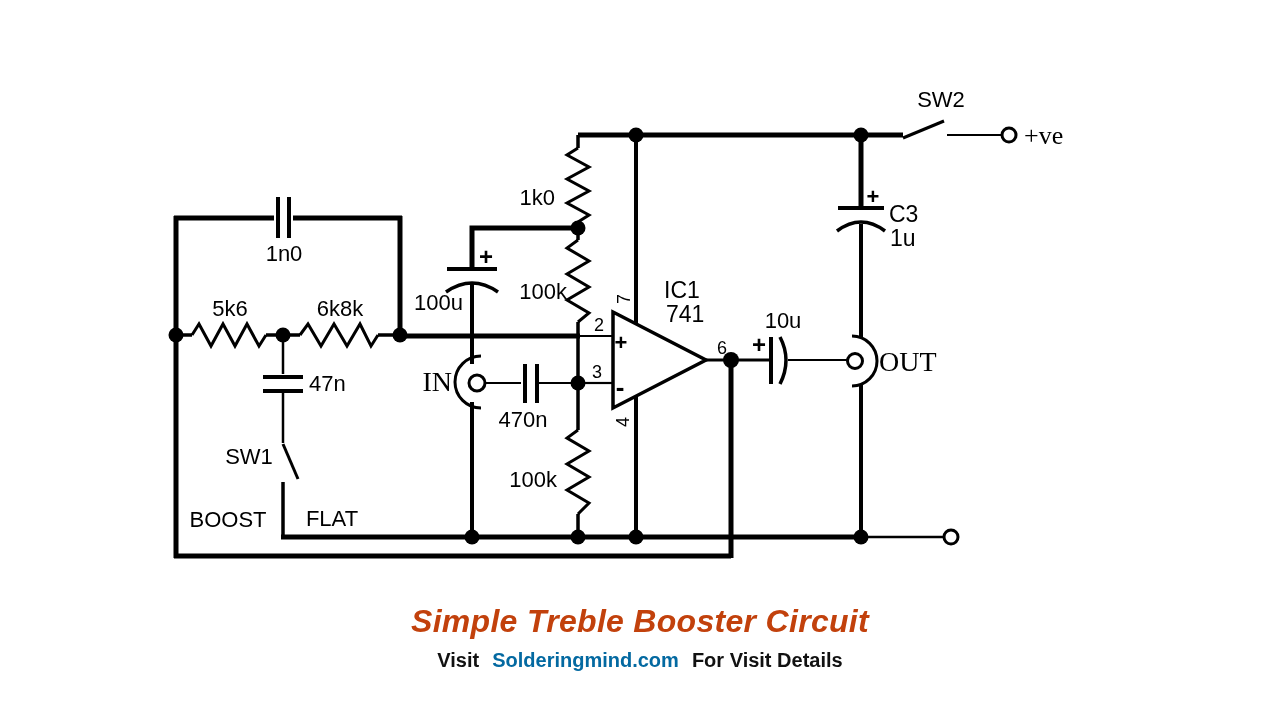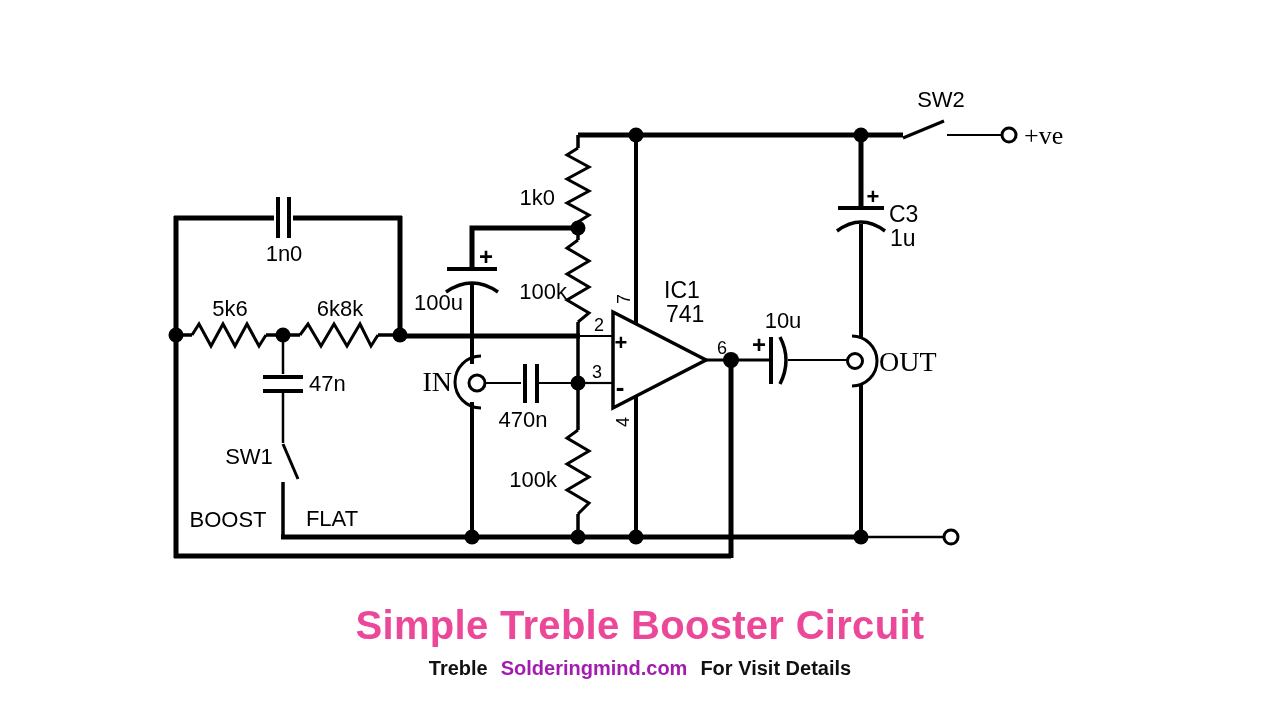--- a/index.html
+++ b/index.html
@@ -5,21 +5,21 @@
   html,body{margin:0;padding:0;background:#ffffff;}
   .stage{position:relative;width:1280px;height:720px;background:#ffffff;overflow:hidden;
          font-family:"Liberation Sans",sans-serif;}
   svg text{fill:#000;font-family:"Liberation Sans",sans-serif;}
   svg text.serif{font-family:"Liberation Serif",serif;}
   svg .wire{stroke:#000;fill:none;}
   svg .comp{stroke:#000;fill:none;}
   svg .dot{fill:#000;stroke:none;}
   svg .term{fill:#fff;stroke:#000;stroke-width:3;}
   .footer{position:absolute;left:0;right:0;top:603px;text-align:center;}
-  .title{font-size:40px;font-weight:800;color:#ec4899;letter-spacing:.3px;}
+  .title{font-size:32px;font-weight:800;color:#c2410c;letter-spacing:.3px;font-style:italic;}
   .subtitle{margin-top:9px;font-size:20px;font-weight:700;color:#111;}
   .subtitle .site{margin:0 13px;}
 </style>
 </head>
 <body>
 
 <div class="stage">
 
 <svg width="1280" height="600" viewBox="0 0 1280 600">
 
@@ -185,16 +185,16 @@
     <circle class="dot" cx="472" cy="537" r="7.5"></circle>
     <circle class="dot" cx="578" cy="537" r="7.5"></circle>
     <circle class="dot" cx="636" cy="537" r="7.5"></circle>
     <circle class="dot" cx="861" cy="537" r="7.5"></circle>
   </g>
 </svg>
 
   
   <div class="footer">
     <div class="title">Simple Treble Booster Circuit</div>
-    <div class="subtitle"><span>Treble</span><span class="site" style="color: #a21caf;">Solderingmind.com</span><span>For Visit Details</span></div>
+    <div class="subtitle"><span>Visit</span><span class="site" style="color: #0369a1;">Solderingmind.com</span><span>For Visit Details</span></div>
   </div>
 
 </div>
 
 </body></html>

